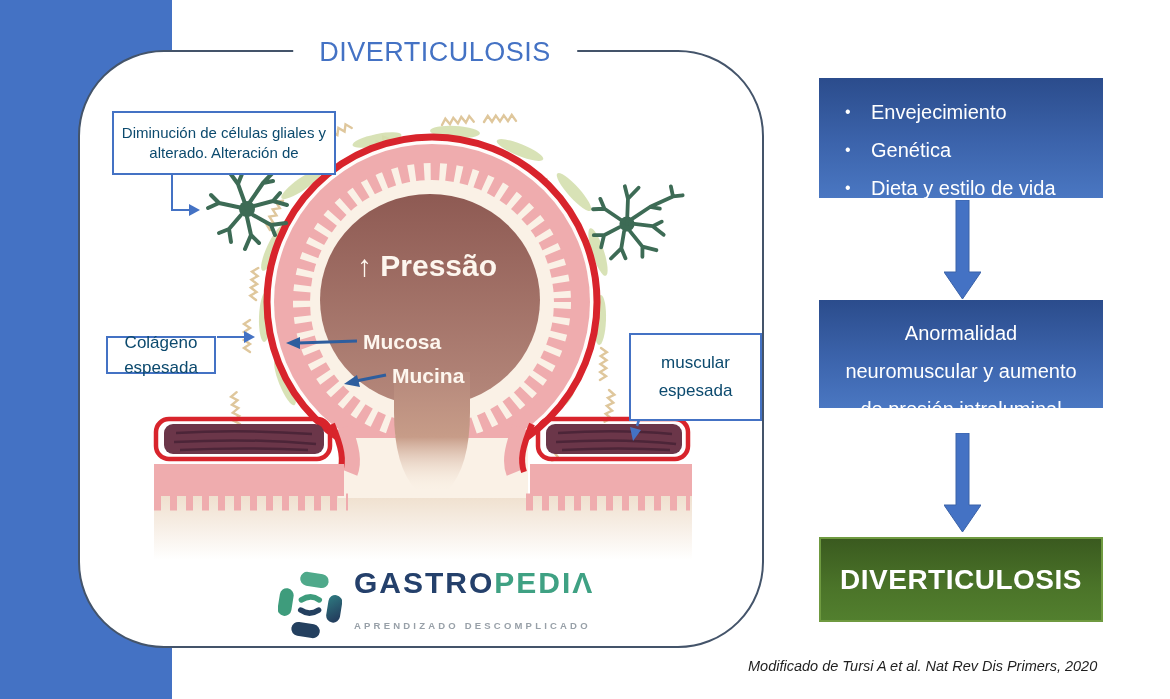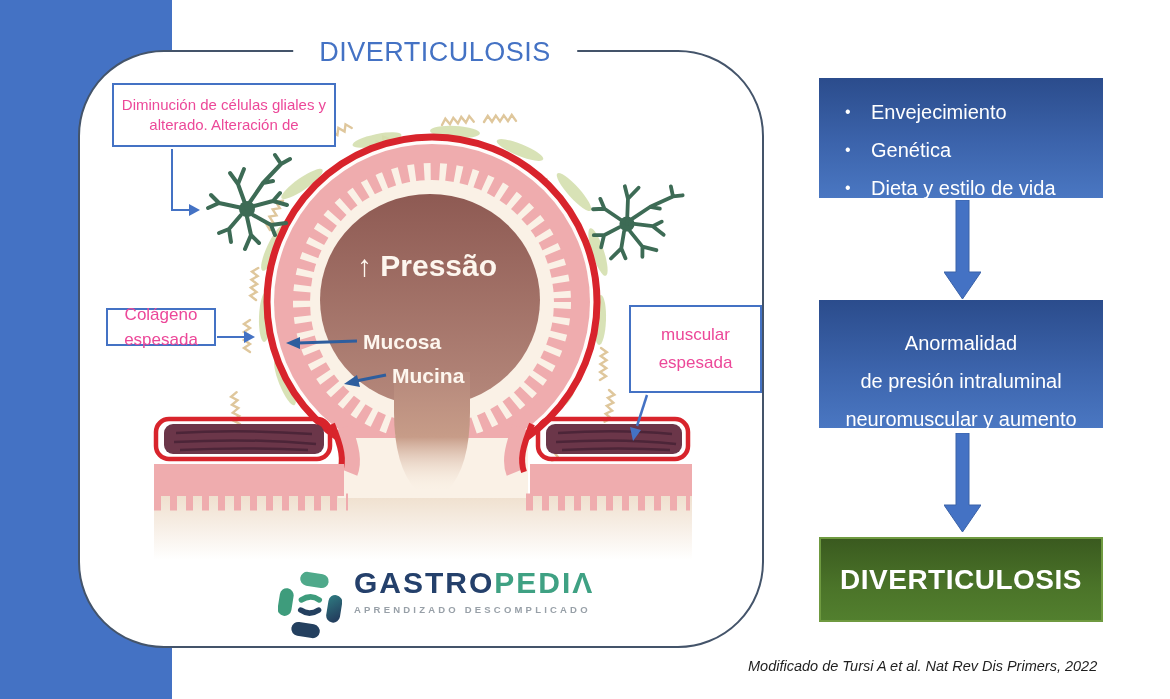--- a/index.html
+++ b/index.html
@@ -11,40 +11,40 @@
   
   .card{position:absolute;left:78px;top:50px;width:686px;height:598px;
         background:#fff;border:2px solid #44546A;border-radius:86px;box-sizing:border-box;}
   .card-title{position:absolute;left:355px;top:-21px;transform:translateX(-50%);
         background:#fff;padding:0 26px;height:42px;line-height:42px;
         font-size:27px;letter-spacing:.5px;color:#4472C4;white-space:nowrap;}
 
   .diagram-svg{position:absolute;left:0;top:0;width:682px;height:594px;}
 
   
-  .lbl{position:absolute;background:#fff;border:2px solid #4472C4;color:#ec4899;
-       display:flex;flex-direction:column;justify-content:center;text-align:center;box-sizing:border-box;}
+  .lbl{position:absolute;background:#fff;border:2px solid #4472C4;color:#0c4a6e;
+       display:flex;flex-direction:column;justify-content:center;text-align:center;box-sizing:border-box;margin-top:28px;}
   .lbl-neural{left:32px;top:31px;width:224px;height:64px;font-size:15px;line-height:20px;}
   .lbl-colageno{left:26px;top:256px;width:110px;height:38px;font-size:17px;line-height:25px;}
   .lbl-camada{left:549px;top:253px;width:133px;height:88px;font-size:17px;line-height:28px;}
 
   
   .logo{position:absolute;left:198px;top:516px;display:flex;}
   .logo-txt{margin-left:12px;}
   .logo-brand{font-size:30px;letter-spacing:2px;font-weight:bold;line-height:30px;}
   .logo-brand .b1{color:#24406B;} .logo-brand .b2{color:#3FA183;}
-  .logo-tag{margin-top:6px;font-size:9.5px;letter-spacing:3.2px;color:#98A0A8;font-weight:bold;}
+  .logo-tag{margin-top:22px;font-size:9.5px;letter-spacing:3.2px;color:#98A0A8;font-weight:bold;}
 
   
   .fbox{position:absolute;left:819px;width:284px;color:#fff;box-sizing:border-box;}
   .fbox-blue{background:linear-gradient(180deg,#2B4C8C 0%,#3C64AC 55%,#4A77C2 100%);}
   .fbox1{top:78px;height:120px;padding:15px 0 0 26px;font-size:20px;}
   .bullet-row{display:flex;line-height:38px;}
   .bullet-row .dot{width:26px;font-size:16px;}
-  .fbox2{top:300px;height:128px;font-size:20px;line-height:38px;text-align:center;padding-top:24px;}
+  .fbox2{top:300px;height:108px;font-size:20px;line-height:38px;text-align:center;padding-top:14px;}
   .fbox3{top:537px;height:85px;background:linear-gradient(180deg,#3A5A1F 0%,#4B7429 60%,#527F2E 100%);
          border:2px solid #6F9A40;display:flex;align-items:center;justify-content:center;
          font-size:28px;font-weight:bold;letter-spacing:.5px;}
   .flow-arrow{position:absolute;left:944px;width:37px;height:100px;}
 
   .citation{position:absolute;left:748px;top:658px;width:352px;font-size:14.5px;
             font-style:italic;color:#1f1f1f;white-space:nowrap;}
 </style>
 </head>
 <body>
@@ -224,27 +224,27 @@
       <span>Dieta y estilo de vida</span>
     </div>
   </div>
 
   <svg class="flow-arrow" style="top:200px" viewBox="0 0 37 100">
     <path d="M12 0 H25 V72 H37 L18.5 99 L0 72 H12 Z" fill="#4472C4" stroke="#3A62A8" stroke-width="1"></path>
   </svg>
 
   <div class="fbox fbox-blue fbox2">
     <div>Anormalidad</div>
+    <div>neuromuscular y aumento</div>
     <div>de presión intraluminal</div>
-    <div>neuromuscular y aumento</div>
   </div>
 
   <svg class="flow-arrow" style="top:433px" viewBox="0 0 37 100">
     <path d="M12 0 H25 V72 H37 L18.5 99 L0 72 H12 Z" fill="#4472C4" stroke="#3A62A8" stroke-width="1"></path>
   </svg>
 
   <div class="fbox fbox3">
     <span>DIVERTICULOSIS</span>
   </div>
 
-  <div class="citation">Modificado de Tursi A et al. Nat Rev Dis Primers, 2022</div>
+  <div class="citation">Modificado de Tursi A et al. Nat Rev Dis Primers, 2020</div>
 
 </div>
 
 </body></html>

